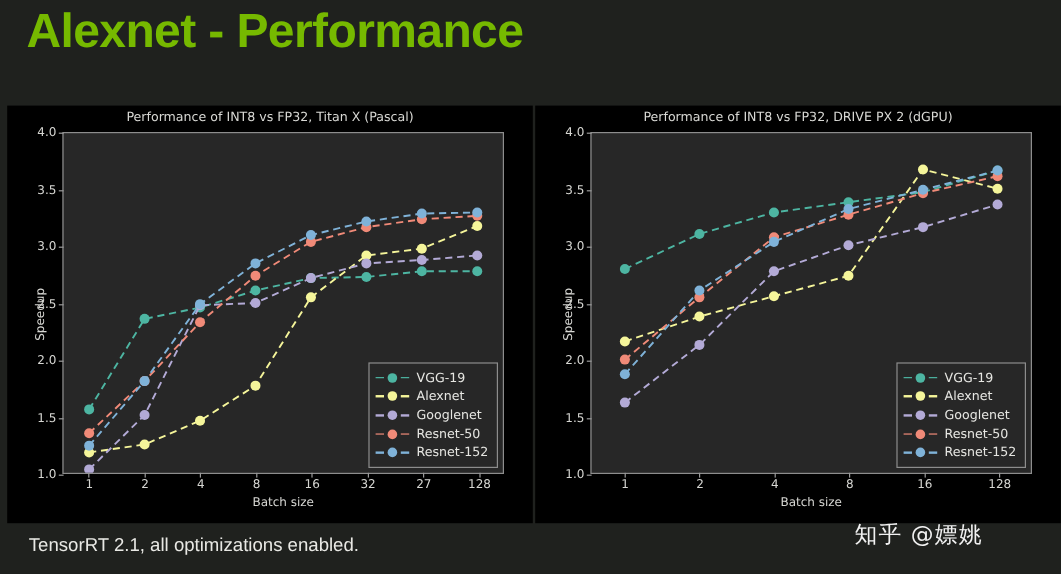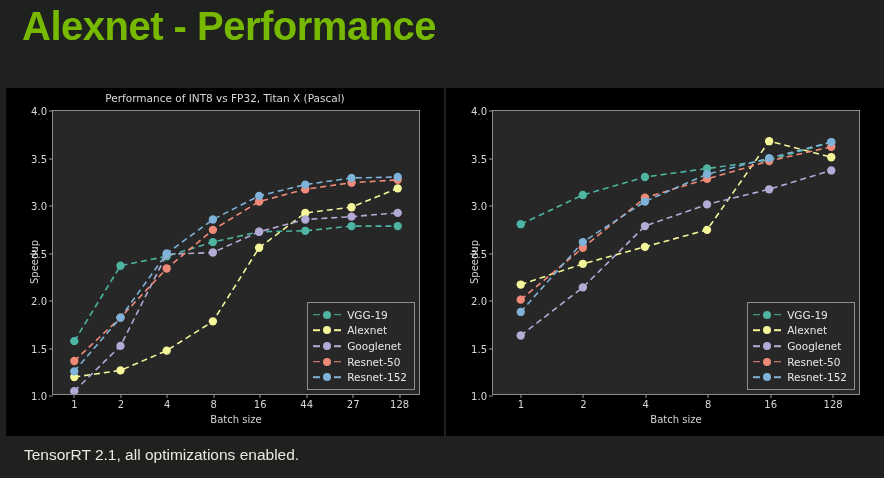--- a/index.html
+++ b/index.html
@@ -275,31 +275,32 @@
         <div class="xtick" style="left: 21.3953px;">1</div>
         <div class="xtickmark" style="left: 21.3953px;"></div>
         <div class="xtick" style="left: 67.8538px;">2</div>
         <div class="xtickmark" style="left: 67.8538px;"></div>
         <div class="xtick" style="left: 114.312px;">4</div>
         <div class="xtickmark" style="left: 114.312px;"></div>
         <div class="xtick" style="left: 160.771px;">8</div>
         <div class="xtickmark" style="left: 160.771px;"></div>
         <div class="xtick" style="left: 207.229px;">16</div>
         <div class="xtickmark" style="left: 207.229px;"></div>
-        <div class="xtick" style="left: 253.688px;">44</div>
+        <div class="xtick" style="left: 253.688px;">32</div>
         <div class="xtickmark" style="left: 253.688px;"></div>
         <div class="xtick" style="left: 300.146px;">27</div>
         <div class="xtickmark" style="left: 300.146px;"></div>
         <div class="xtick" style="left: 346.605px;">128</div>
         <div class="xtickmark" style="left: 346.605px;"></div>
       </div>
     <div class="xlabel">Batch size</div>
   </div>
 
   <div class="figure" id="figure-right">
+    <div class="fig-title">Performance of INT8 vs FP32, DRIVE PX 2 (dGPU)</div>
     <div class="ylabel">Speedup</div>
     <div class="axes">
       <svg class="plot-svg" viewBox="0 0 368 285" preserveAspectRatio="none">
           <polyline points="27.88,114.00 90.33,84.55 152.78,66.50 215.22,57.95 277.67,49.40 340.12,31.35" fill="none" stroke="#4db5a2" stroke-width="1.6" stroke-dasharray="6,4"></polyline>
           <circle cx="27.88" cy="114.00" r="4.2" fill="#4db5a2"></circle>
           <circle cx="90.33" cy="84.55" r="4.2" fill="#4db5a2"></circle>
           <circle cx="152.78" cy="66.50" r="4.2" fill="#4db5a2"></circle>
           <circle cx="215.22" cy="57.95" r="4.2" fill="#4db5a2"></circle>
           <circle cx="277.67" cy="49.40" r="4.2" fill="#4db5a2"></circle>
           <circle cx="340.12" cy="31.35" r="4.2" fill="#4db5a2"></circle>
@@ -398,14 +399,15 @@
         <div class="xtickmark" style="left: 215.224px;"></div>
         <div class="xtick" style="left: 277.673px;">16</div>
         <div class="xtickmark" style="left: 277.673px;"></div>
         <div class="xtick" style="left: 340.121px;">128</div>
         <div class="xtickmark" style="left: 340.121px;"></div>
       </div>
     <div class="xlabel">Batch size</div>
   </div>
 
   <div class="footer-note">TensorRT 2.1, all optimizations enabled.</div>
+  <div class="watermark">知乎 @嫖姚</div>
 
 </div>
 
 </body></html>

